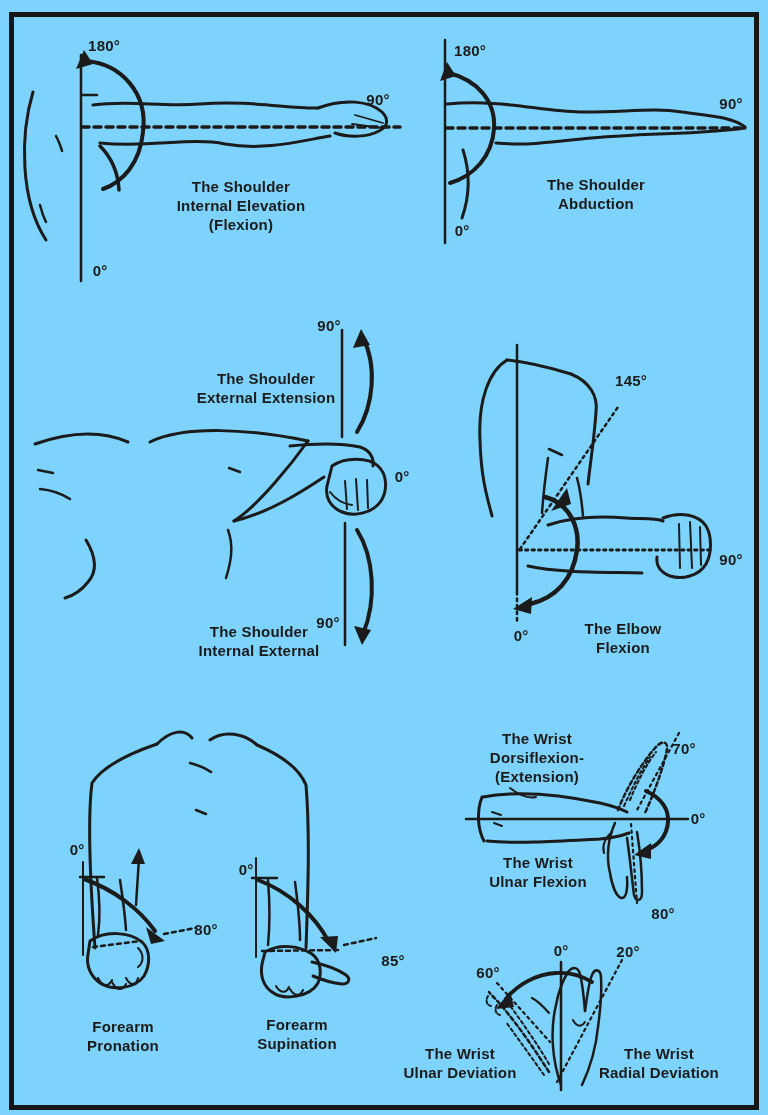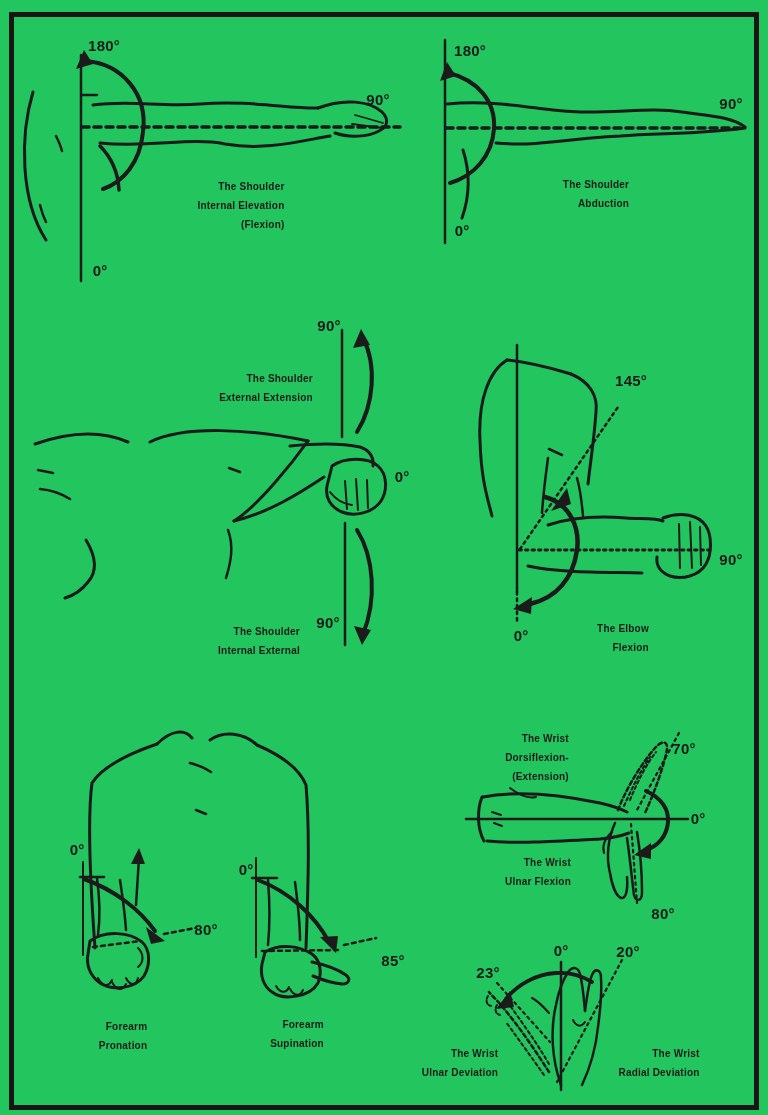--- a/index.html
+++ b/index.html
@@ -1,38 +1,38 @@
 <!DOCTYPE html>
 <html><head>
 <meta charset="utf-8">
 <style>
   html,body{margin:0;padding:0;}
   .page{
     position:relative;
     width:768px;height:1115px;
-    background:#22c55e;
+    background:#7dd3fc;
     overflow:hidden;
     font-family:"Liberation Sans", sans-serif;
   }
   .frame{
     position:absolute;left:9px;top:12px;width:750px;height:1098px;
     box-sizing:border-box;
     border:5px solid #161616;
   }
   .art{position:absolute;left:0;top:0;}
   .lbl{
     position:absolute;
     transform:translate(-50%,-50%);
     color:#1b1b1b;
     font-weight:700;
     white-space:nowrap;
     user-select:none;
   }
   .angle{font-size:15px;letter-spacing:0.2px;}
-  .cap{font-size:10px;line-height:19px;text-align:right;letter-spacing:0.2px;}
+  .cap{font-size:15px;line-height:19px;text-align:center;letter-spacing:0.2px;}
   .cap div{white-space:nowrap;}
 </style>
 </head>
 <body>
 
 <div class="page">
 
   <div class="frame"></div>
 
   <svg class="art" width="768" height="1115" viewBox="0 0 768 1115" fill="none" stroke="#1b1b1b" stroke-linecap="round" stroke-linejoin="round">
@@ -231,21 +231,21 @@
   <div class="lbl cap" style="left:537px;top:757px">
     <div>The Wrist</div>
     <div>Dorsiflexion-</div>
     <div>(Extension)</div>
   </div>
   <div class="lbl cap" style="left:538px;top:872px">
     <div>The Wrist</div>
     <div>Ulnar Flexion</div>
   </div>
 
-  <div class="lbl angle" style="left:488px;top:972px">23°</div>
+  <div class="lbl angle" style="left:488px;top:972px">60°</div>
   <div class="lbl angle" style="left:561px;top:950px">0°</div>
   <div class="lbl angle" style="left:628px;top:951px">20°</div>
   <div class="lbl cap" style="left:460px;top:1063px">
     <div>The Wrist</div>
     <div>Ulnar Deviation</div>
   </div>
   <div class="lbl cap" style="left:659px;top:1063px">
     <div>The Wrist</div>
     <div>Radial Deviation</div>
   </div>

